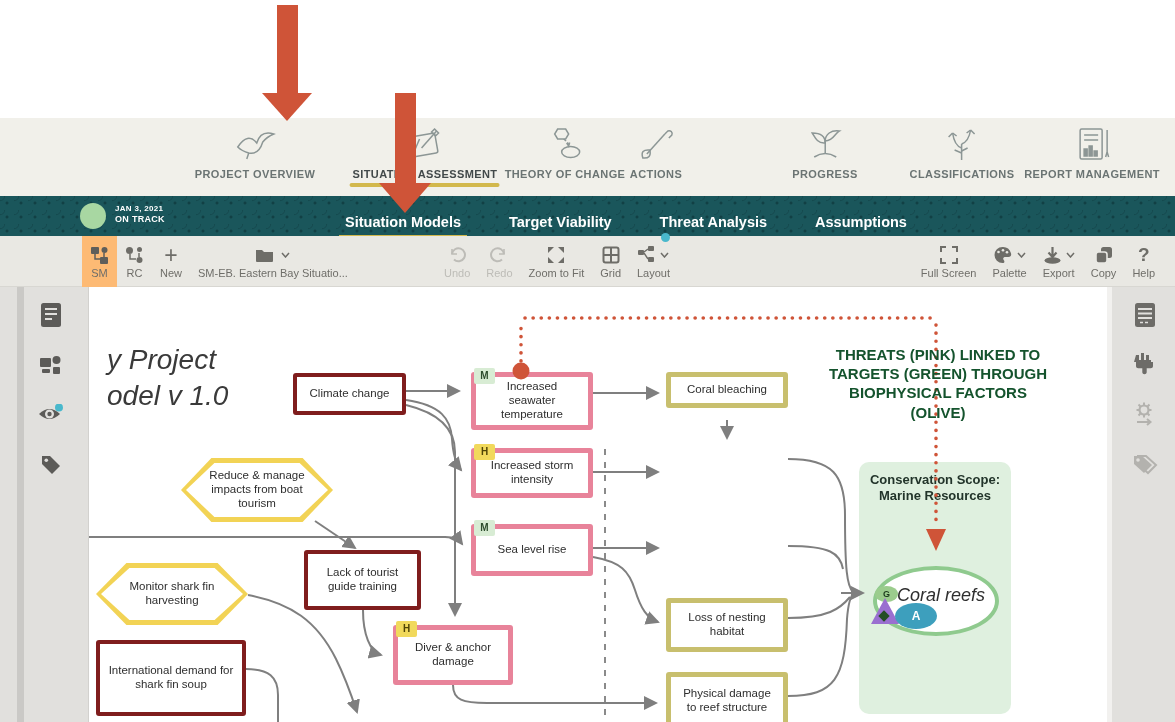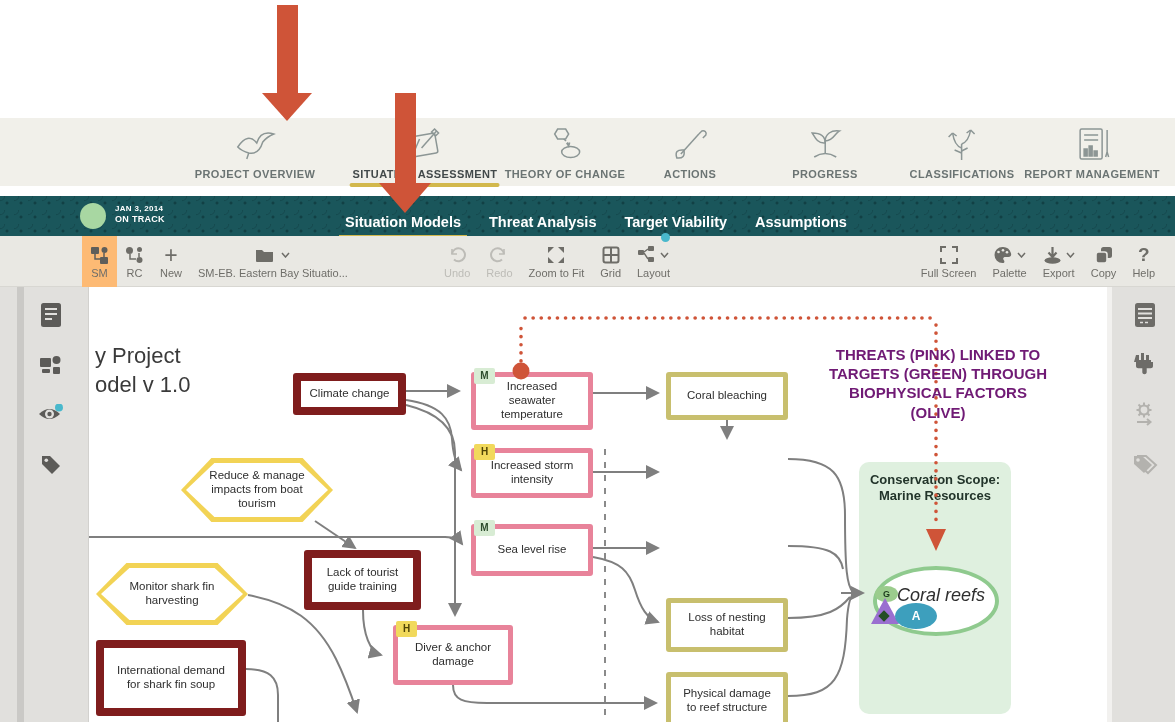--- a/index.html
+++ b/index.html
@@ -1,37 +1,37 @@
 <!DOCTYPE html>
 <html><head>
 <meta charset="utf-8">
 <style>
   * { margin:0; padding:0; box-sizing:border-box; }
   body { font-family:"Liberation Sans", sans-serif; background:#fff; }
   .screen { position:relative; width:1175px; height:722px; overflow:hidden; background:#fff; }
 
   
-  .primary-nav { position:absolute; left:0; top:118px; width:1175px; height:68px; background:#f1f0ea; }
+  .primary-nav { position:absolute; left:0; top:118px; width:1175px; height:78px; background:#f1f0ea; }
   .nav-item { position:absolute; top:6px; transform:translateX(-50%); text-align:center; cursor:pointer; }
   .nav-item .nicon { display:block; margin:0 auto 4px; }
   .nav-label { font-size:11px; letter-spacing:.4px; font-weight:600; color:#6b7473; white-space:nowrap; }
   .nav-item.active .nav-label { color:#42494a; font-weight:700; }
   .nav-underline { position:absolute; left:50%; transform:translateX(-50%); bottom:-7px; height:4px; width:150px; background:#d2b84c; border-radius:2px; }
 
   
   .teal-bar { position:absolute; left:0; top:196px; width:1175px; height:40px;
     background-color:#1a565b;
     background-image:radial-gradient(circle at 7px 7px, rgba(8,38,41,.45) 0 1.2px, transparent 1.8px),
                      radial-gradient(circle at 0 0, transparent 4px, rgba(10,42,46,.28) 4.5px, transparent 5.6px);
     background-size:14px 14px; }
   .proj-circle { position:absolute; left:80px; top:7px; width:26px; height:26px; border-radius:50%; background:#a8d7a2; }
   .proj-status { position:absolute; left:115px; top:8px; color:#fff; line-height:1.25; }
   .proj-status .d { font-size:8px; font-weight:600; letter-spacing:.3px; }
   .proj-status .s { font-size:9px; font-weight:700; letter-spacing:.3px; }
-  .teal-tabs { position:absolute; left:345px; top:0; height:52px; display:flex; gap:28px; align-items:center; }
+  .teal-tabs { position:absolute; left:345px; top:0; height:52px; display:flex; gap:48px; align-items:center; }
   .teal-tab { color:#fff; font-size:14.5px; font-weight:600; cursor:pointer; position:relative; height:40px; display:flex; align-items:center; }
   .teal-tab.active { font-weight:700; }
   .tab-underline { position:absolute; left:-6px; right:-6px; bottom:2px; height:5px; background:#d2b84c; }
 
   
   .toolbar { position:absolute; left:0; top:236px; width:1175px; height:51px; background:#e9e8e3; border-bottom:1px solid #d8d7d2; }
   .tgroup { position:absolute; top:0; height:51px; display:flex; align-items:stretch; }
   .titem { display:flex; flex-direction:column; align-items:center; justify-content:center; padding:4px 8px 3px; cursor:pointer; position:relative; }
   .titem .ticon { height:20px; display:flex; align-items:center; justify-content:center; margin-bottom:2px; }
   .tlabel { font-size:11px; color:#6f6e69; white-space:nowrap; }
@@ -48,38 +48,38 @@
   .right-rail { position:absolute; left:1107px; top:287px; width:68px; bottom:0; background:#e1e0dd; border-left:5px solid #f2f1ef; }
   .rail-icon { position:absolute; transform:translate(-50%,-50%); cursor:pointer; }
 
   
   .canvas { position:absolute; left:88px; top:287px; width:1019px; height:435px; background:#fff; border-left:1px solid #d2d1ce; overflow:hidden; }
   .links { position:absolute; left:0; top:0; z-index:1; }
   .links-top { position:absolute; left:0; top:0; z-index:4; pointer-events:none; }
   .node { position:absolute; background:#fff; border-radius:3px; display:flex; align-items:center; justify-content:center; text-align:center; font-size:11.5px; color:#2e2e2e; line-height:1.2; z-index:2; padding:2px 6px; cursor:pointer; }
   .node.pink { border:5px solid #e8839a; }
   .node.olive { border:5px solid #c8bf6e; }
-  .node.orange { border:8px solid #7f1d1d; }
+  .node.orange { border:4px solid #7f1d1d; }
   .rating { position:absolute; top:-9px; left:-2px; width:21px; height:16px; font-size:10px; font-weight:700; color:#2e4d2e; display:flex; align-items:center; justify-content:center; border-radius:2px; z-index:3; }
   .rating.m { background:#d8ecd4; }
   .rating.h { background:#f1d95c; color:#4f4406; }
   .hex { position:absolute; z-index:2; cursor:pointer; }
   .hex .hex-outer { position:absolute; inset:0; background:#f2d355; clip-path:polygon(0 50%,20% 0,80% 0,100% 50%,80% 100%,20% 100%); }
   .hex .hex-inner { position:absolute; inset:5px; background:#fff; clip-path:polygon(0 50%,20% 0,80% 0,100% 50%,80% 100%,20% 100%); }
   .hex .hex-label { position:absolute; inset:0; display:flex; align-items:center; justify-content:center; text-align:center; font-size:11.5px; color:#2e2e2e; line-height:1.2; padding:6px 22px; }
-  .canvas-title { position:absolute; left:6px; top:55px; font-size:22px; color:#3a3a3a; line-height:1.3; z-index:2; }
+  .canvas-title { position:absolute; left:18px; top:55px; font-size:28px; color:#3a3a3a; line-height:1.3; z-index:2;font-style:italic; }
   .scope { position:absolute; left:770px; top:175px; width:152px; height:252px; background:#dff0df; border-radius:10px; z-index:2; cursor:pointer; }
   .scope-title { padding:10px 10px 0; text-align:center; font-size:13px; font-weight:700; color:#22342a; line-height:1.25; }
   .target-ellipse { position:absolute; left:784px; top:279px; width:126px; height:70px; background:#fff; border:4px solid #8fca8e; border-radius:50%; z-index:2; display:flex; align-items:center; justify-content:center; cursor:pointer; }
   .target-label { font-style:italic; font-size:18px; color:#2e2e2e; margin-top:-12px; padding-left:10px; }
   .g-badge { position:absolute; left:786px; top:299px; width:23px; height:16px; background:#9bcc8d; border-radius:50%; font-size:9px; font-weight:700; color:#1d3b1d; display:flex; align-items:center; justify-content:center; z-index:3; }
   .a-badge { position:absolute; left:806px; top:316px; width:42px; height:26px; background:#3d9fbd; border-radius:50%; font-size:12px; font-weight:600; color:#fff; display:flex; align-items:center; justify-content:center; z-index:3; }
   .tri { position:absolute; left:782px; top:311px; width:0; height:0; border-left:14px solid transparent; border-right:14px solid transparent; border-bottom:26px solid #9a6fd0; z-index:3; }
   .tri-glyph { position:absolute; left:791px; top:325px; width:8px; height:8px; background:#234d23; transform:rotate(45deg); z-index:3; }
-  .annotation-note { position:absolute; left:737px; top:58px; width:224px; text-align:center; font-size:15px; font-weight:700; color:#701a75; line-height:1.28; z-index:5; }
+  .annotation-note { position:absolute; left:737px; top:58px; width:224px; text-align:center; font-size:15px; font-weight:700; color:#14532d; line-height:1.28; z-index:5; }
   .red-arrow { position:absolute; z-index:6; }
 </style>
 </head>
 <body>
 
 <div class="screen">
 
   <svg class="red-arrow" style="left:260px; top:5px;" width="54" height="118">
     <rect x="17" y="0" width="21" height="90" fill="#cf5438"></rect>
     <polygon points="2,88 52,88 27,116" fill="#cf5438"></polygon>
@@ -113,21 +113,21 @@
     <div class="nav-item" style="left:565px;">
       <svg class="nicon" width="46" height="40" viewBox="0 0 46 40" fill="none" stroke="#8c9695" stroke-width="1.5">
         <polygon points="16,5 24,5 27,10 24,15 16,15 13,10"></polygon>
         <ellipse cx="29" cy="28" rx="9" ry="5.5"></ellipse>
         <path d="M22 15 Q26 18 27 21" stroke-dasharray="3 2"></path>
         <path d="M25 19 l2 3 1 -3.5" fill="none"></path>
       </svg>
       <div class="nav-label">THEORY OF CHANGE</div>
     </div>
 
-    <div class="nav-item" style="left:690px;">
+    <div class="nav-item" style="left:656px;">
       <svg class="nicon" width="46" height="40" viewBox="0 0 46 40" fill="none" stroke="#8c9695" stroke-width="1.5">
         <path d="M14 30 L32 10"></path>
         <path d="M32 10 l3 -3 a3 3 0 0 1 4 4 l-3 3"></path>
         <path d="M10 34 q-3 -9 7 -8 q2 9 -7 8 z"></path>
       </svg>
       <div class="nav-label">ACTIONS</div>
     </div>
 
     <div class="nav-item" style="left:825px;">
       <svg class="nicon" width="46" height="40" viewBox="0 0 46 40" fill="none" stroke="#8c9695" stroke-width="1.5">
@@ -160,33 +160,33 @@
         <rect x="25" y="27" width="3" height="5" fill="#8c9695"></rect>
         <path d="M38 6 v22 M38 28 l-1.5 5 M38 28 l1.5 5"></path>
       </svg>
       <div class="nav-label">REPORT MANAGEMENT</div>
     </div>
   </div>
 
   <div class="teal-bar">
     <div class="proj-circle"></div>
     <div class="proj-status">
-      <div class="d">JAN 3, 2014</div>
+      <div class="d">JAN 3, 2021</div>
       <div class="s">ON TRACK</div>
     </div>
     <div class="teal-tabs">
       <div class="teal-tab active">
         <span>Situation Models</span>
         <div class="tab-underline"></div>
       </div>
       <div class="teal-tab">
+        <span>Target Viability</span>
+      </div>
+      <div class="teal-tab">
         <span>Threat Analysis</span>
-      </div>
-      <div class="teal-tab">
-        <span>Target Viability</span>
       </div>
       <div class="teal-tab">
         <span>Assumptions</span>
       </div>
     </div>
   </div>
 
   <div class="toolbar">
 
     <div class="tgroup" style="left:82px;">
@@ -437,21 +437,21 @@
 
     <div class="node orange" style="left:204px; top:86px; width:113px; height:42px;">
       <span>Climate change</span>
     </div>
 
     <div class="node pink" style="left:382px; top:85px; width:122px; height:58px;">
       <span class="rating m">M</span>
       <span>Increased seawater temperature</span>
     </div>
 
-    <div class="node olive" style="left:577px; top:85px; width:122px; height:48px;">
+    <div class="node olive" style="left:577px; top:85px; width:122px; height:36px;">
       <span>Coral bleaching</span>
     </div>
 
     <div class="node pink" style="left:382px; top:161px; width:122px; height:50px;">
       <span class="rating h">H</span>
       <span>Increased storm intensity</span>
     </div>
 
 
     <div class="node pink" style="left:382px; top:237px; width:122px; height:52px;">

